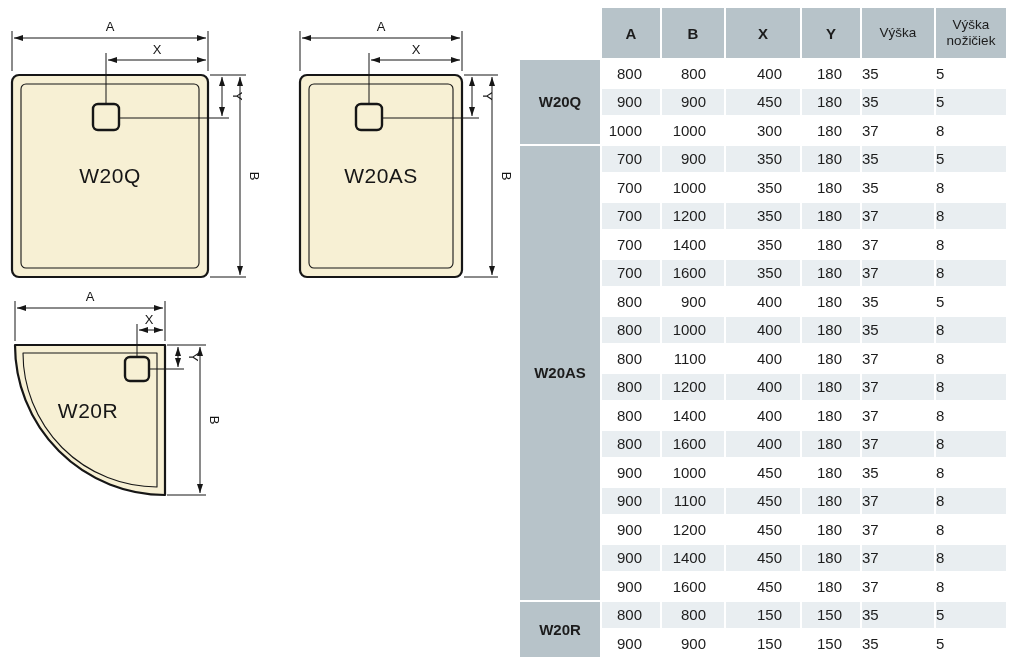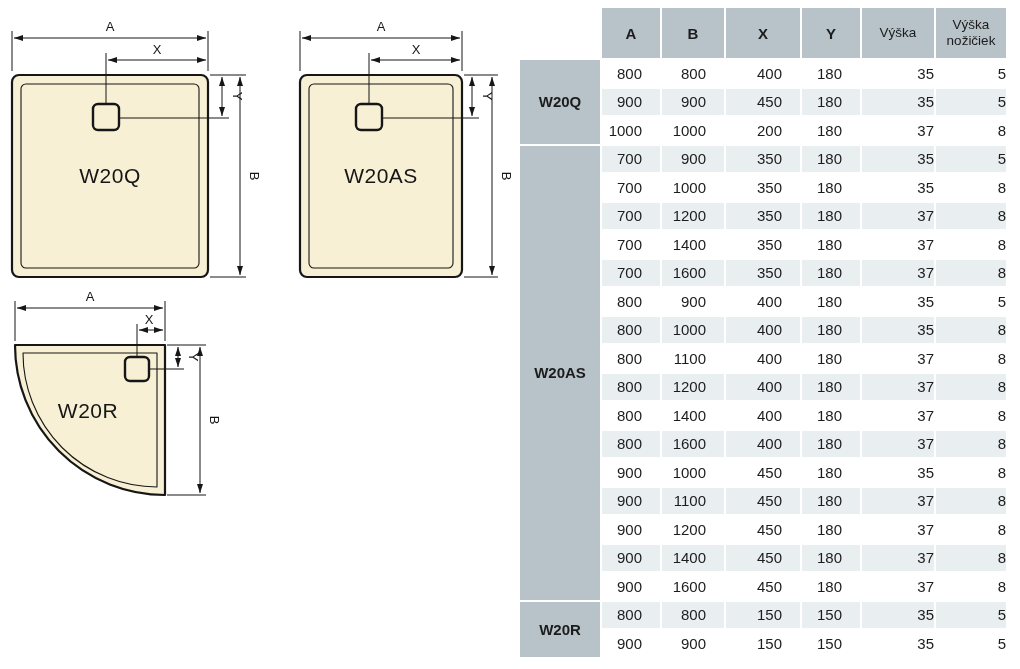--- a/index.html
+++ b/index.html
@@ -46,21 +46,21 @@
   tr.r-even td { background: #ffffff; }
   tr.r-odd  td { background: #e9eef1; }
   th.group-label {
     background: #b7c3c9;
     font-weight: bold;
     font-size: 15px;
     text-align: center;
     vertical-align: middle;
   }
   td.c0, td.c1, td.c2, td.c3 { text-align: right; padding-right: 18px; }
-  td.c4, td.c5 { text-align: right; }
+  td.c4, td.c5 { text-align: left; }
 </style>
 </head>
 <body>
 
 <svg class="diagrams" width="515" height="669" viewBox="0 0 515 669" xmlns="http://www.w3.org/2000/svg">
   <defs>
     <marker id="arr" viewBox="0 0 9 6" markerWidth="9" markerHeight="6" refX="9" refY="3" orient="auto-start-reverse" markerUnits="userSpaceOnUse">
       <path d="M0,0 L9,3 L0,6 Z" fill="#161616"></path>
     </marker>
   </defs>
@@ -194,21 +194,21 @@
           <td class="c0">900</td>
           <td class="c1">900</td>
           <td class="c2">450</td>
           <td class="c3">180</td>
           <td class="c4">35</td>
           <td class="c5">5</td>
         </tr>
         <tr class="r-even">
           <td class="c0">1000</td>
           <td class="c1">1000</td>
-          <td class="c2">200</td>
+          <td class="c2">300</td>
           <td class="c3">180</td>
           <td class="c4">37</td>
           <td class="c5">8</td>
         </tr>
         <tr class="r-odd">
           <th rowspan="16" class="group-label">W20AS</th>
           <td class="c0">700</td>
           <td class="c1">900</td>
           <td class="c2">350</td>
           <td class="c3">180</td>

